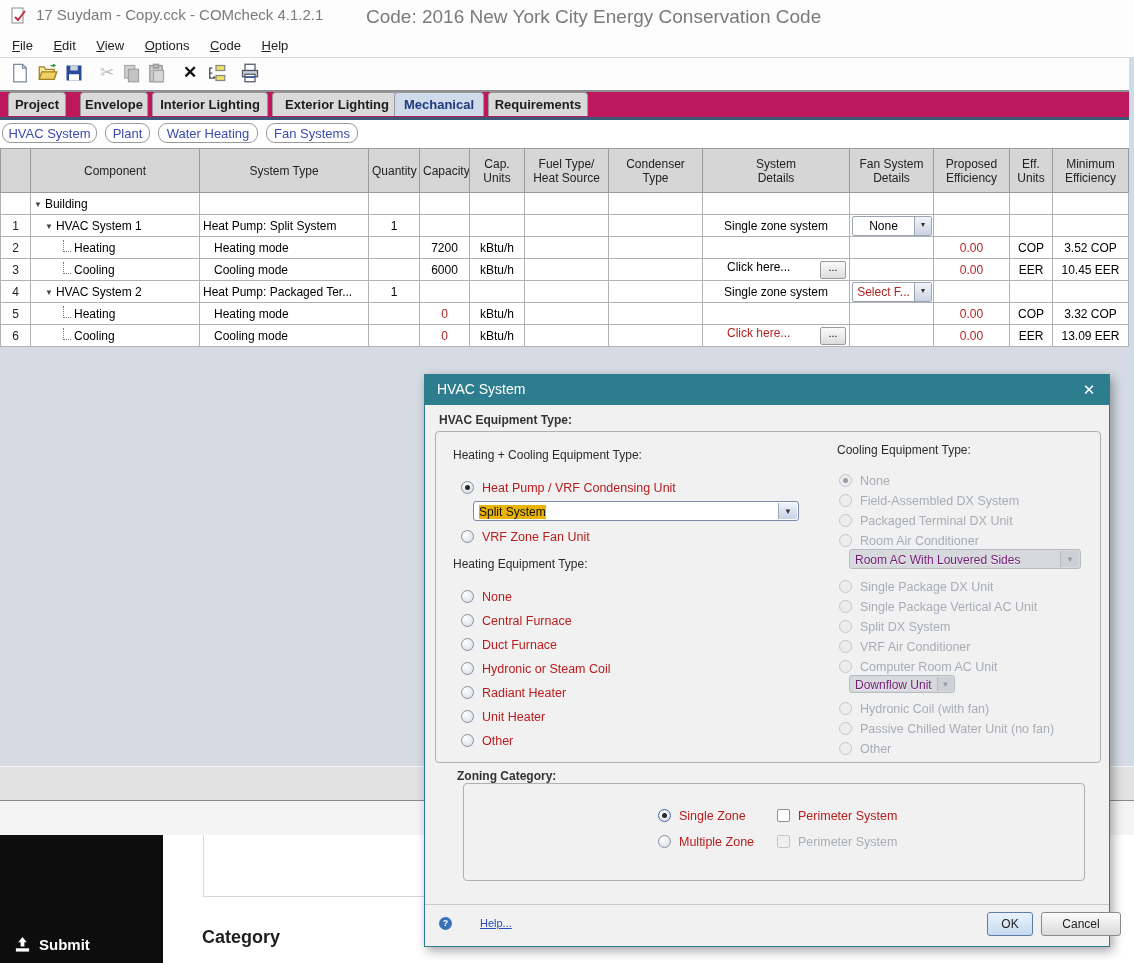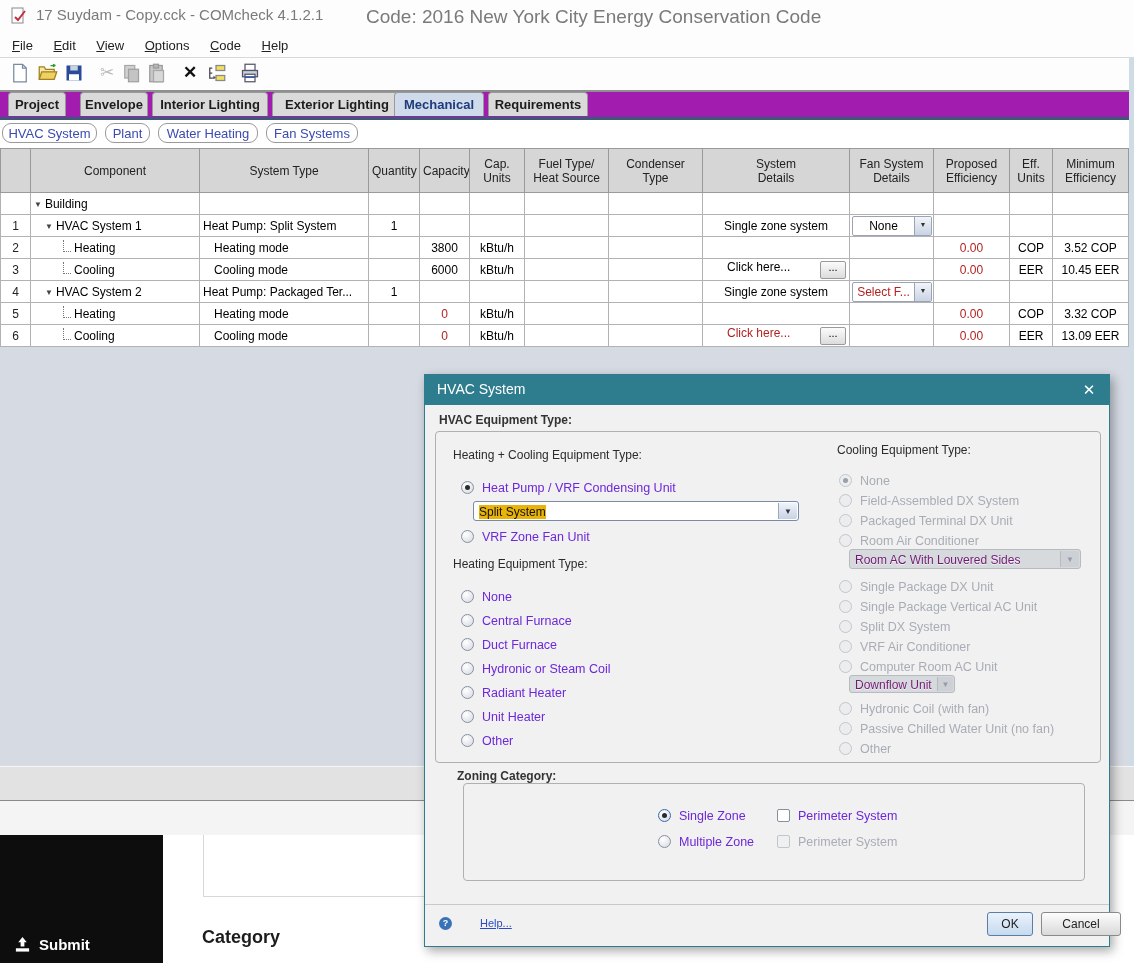--- a/index.html
+++ b/index.html
@@ -16,21 +16,21 @@
   .menuitem{display:inline-block;margin-left:8px;margin-top:4px;font-size:13px;color:#222;
             padding:2px 4px;cursor:default;}
   .menuitem .u{text-decoration:underline;}
   
   .toolbar{position:absolute;left:0;top:58px;width:1134px;height:32px;background:#fdfdfd;
            border-bottom:2px solid #8f8f8f;}
   .tbi{position:absolute;top:5px;width:20px;height:20px;text-align:center;}
   .tbi svg{width:20px;height:20px;}
   .tbi.glyph{font-size:17px;line-height:20px;}
   
-  .tabrow{position:absolute;left:0;top:92px;width:1134px;height:25px;background:#a21caf;}
+  .tabrow{position:absolute;left:0;top:92px;width:1134px;height:25px;background:#be185d;}
   .tab{position:absolute;top:0;height:24px;line-height:24px;text-align:center;
        background:#dadada;border:1px solid #9a9a9a;border-bottom:none;
        border-radius:4px 4px 0 0;font-size:13px;font-weight:bold;color:#1c1c1c;box-sizing:border-box;}
   .tab.active{background:#cfdaea;color:#1f3a7c;}
   .tabline{position:absolute;left:0;top:117px;width:1134px;height:3px;background:#3c5a78;}
   
   .subrow{position:absolute;left:0;top:120px;width:1134px;height:28px;background:#fff;}
   .subbtn{position:absolute;top:3px;height:20px;line-height:20px;text-align:center;
           border:1px solid #9a9a9a;border-radius:9px;background:#fff;
           font-size:13px;color:#3b4bb0;box-sizing:border-box;}
@@ -85,21 +85,21 @@
   .radrow{position:absolute;height:15px;}
   .rad{display:inline-block;width:13px;height:13px;border-radius:50%;border:1px solid #8890a0;
        background:radial-gradient(circle at 35% 30%,#ffffff,#dfe3e8 75%);vertical-align:middle;
        box-sizing:border-box;}
   .rad.sel{position:relative;}
   .rad.sel::after{content:"";position:absolute;left:3px;top:3px;width:5px;height:5px;
                   border-radius:50%;background:#2a2a2a;}
   .rad.dis{border-color:#c2c6cc;background:#ecedef;}
   .rad.dis.sel::after{background:#9aa0a8;}
   .rad.focusblue{border-color:#3a6ab0;}
-  .rlabel{font-size:12.5px;color:#6d28d9;margin-left:8px;vertical-align:middle;}
+  .rlabel{font-size:12.5px;color:#b91c1c;margin-left:8px;vertical-align:middle;}
   .rlabel.dis{color:#a8adb5;}
   .chk{display:inline-block;width:13px;height:13px;border:1px solid #8890a0;background:#fff;
        border-radius:2px;vertical-align:middle;box-sizing:border-box;}
   .chk.dis{border-color:#c2c6cc;background:#eef0f2;}
   .combo{position:absolute;height:20px;background:#fff;border:1px solid #7a8aa8;border-radius:3px;
          box-sizing:border-box;}
   .combo .ctext{position:absolute;left:5px;top:3px;font-size:12px;color:#111;}
   .combo .ctext.hl{background:#eab308;}
   .combo .carr{position:absolute;right:1px;top:1px;bottom:1px;width:18px;
                background:linear-gradient(#f0f4fa,#c8d2e4);border-left:1px solid #9aa8c0;
@@ -299,21 +299,21 @@
       <td class="g"></td>
       <td class="g"></td>
       <td class="g"></td>
     </tr>
 
     <tr>
       <td class="num">2</td>
       <td class="sel" style="padding-left:18px"><span class="treeconn"></span><span>Heating</span></td>
       <td style="padding-left:14px">Heating mode</td>
       <td class="g"></td>
-      <td class="sel c">3800</td>
+      <td class="sel c">7200</td>
       <td class="c">kBtu/h</td>
       <td class="g"></td>
       <td class="g"></td>
       <td class="g"></td>
       <td class="g"></td>
       <td class="sel c redtx">0.00</td>
       <td class="c">COP</td>
       <td class="c">3.52 COP</td>
     </tr>
 

